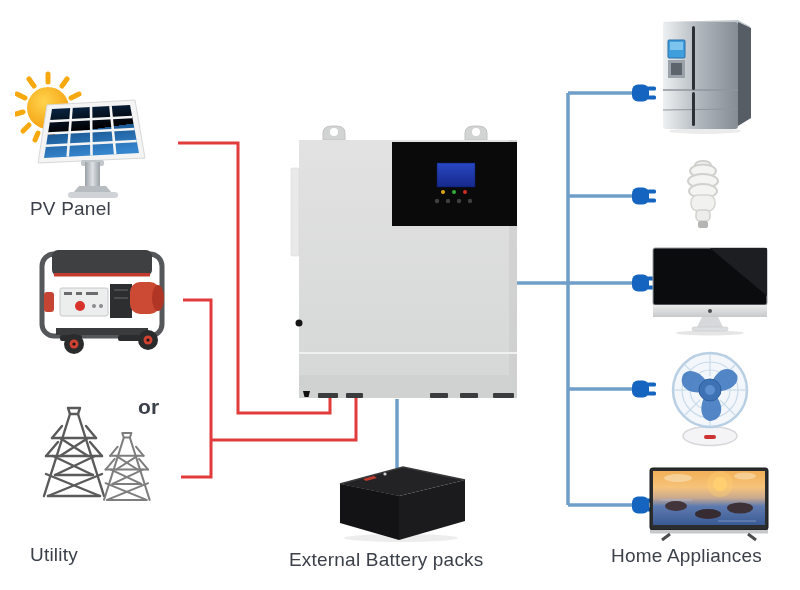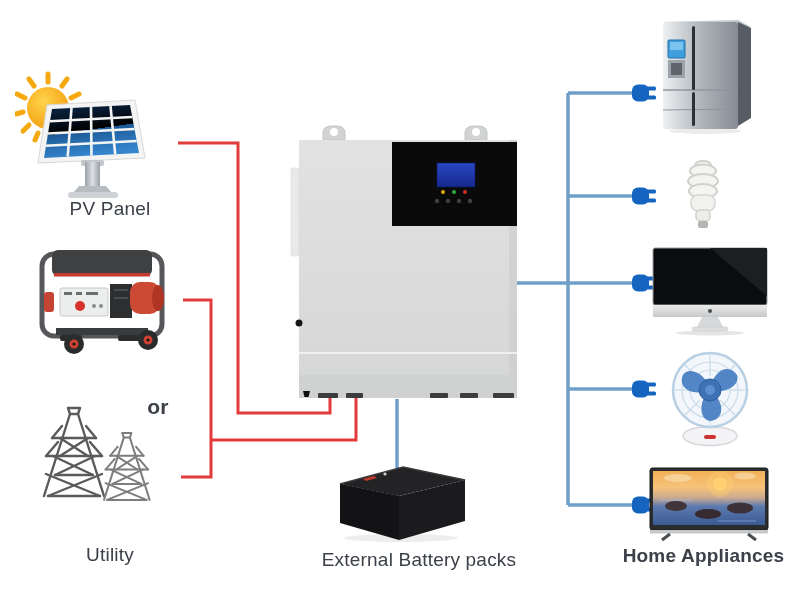--- a/index.html
+++ b/index.html
@@ -1,21 +1,21 @@
 <!DOCTYPE html>
 <html style="--source-line: #e23b3b; --load-line: #6f9fc9; --plug: #1565c0; --label-text: #3b4049;"><head>
 <meta charset="utf-8">
 <style>
   html,body { margin:0; padding:0; background:#fff; }
   .canvas { position:relative; width:800px; height:590px; background:#ffffff;
             font-family:"Liberation Sans", sans-serif; overflow:hidden; }
   .abs  { position:absolute; left:0; top:0; }
   .icon { position:absolute; }
   .lbl  { position:absolute; font-size:19px; color:var(--label-text,#3b4049);
-          text-align:center; letter-spacing:.2px; white-space:nowrap; }
+          letter-spacing:.2px; white-space:nowrap; }
   .or   { font-size:21px; font-weight:600; }
   .redline  { stroke:var(--source-line,#e23b3b); stroke-width:3;   fill:none; }
   .blueline { stroke:var(--load-line,#6f9fc9);  stroke-width:3.5; fill:none; }
   .plugfill { fill:var(--plug,#1565c0); }
 </style>
 </head>
 <body>
 
 <div class="canvas">
 
@@ -345,15 +345,15 @@
       <line x1="70" y1="57" x2="108" y2="57" stroke="#8fa8d0" stroke-width="1" opacity="0.7"></line>
       <rect x="2" y="66" width="118" height="3.5" fill="#c6c8ca"></rect>
       <path d="M22 70 L14 76 M100 70 L108 76" stroke="#4a4c4e" stroke-width="3" fill="none"></path>
     </svg>
   </div>
 
   <div class="lbl" style="left:30px;  top:198px; width:160px;">PV Panel</div>
   <div class="lbl or" style="left:138px; top:395px; width:40px;">or</div>
   <div class="lbl" style="left:30px;  top:504px; width:160px;margin-top:40px;">Utility</div>
   <div class="lbl" style="left:289px; top:549px; width:260px;">External Battery packs</div>
-  <div class="lbl" style="left:611px; top:545px; width:185px;font-weight:bold;">Home Appliances</div>
+  <div class="lbl" style="left:611px; top:545px; width:185px;">Home Appliances</div>
 
 </div>
 
 </body></html>

